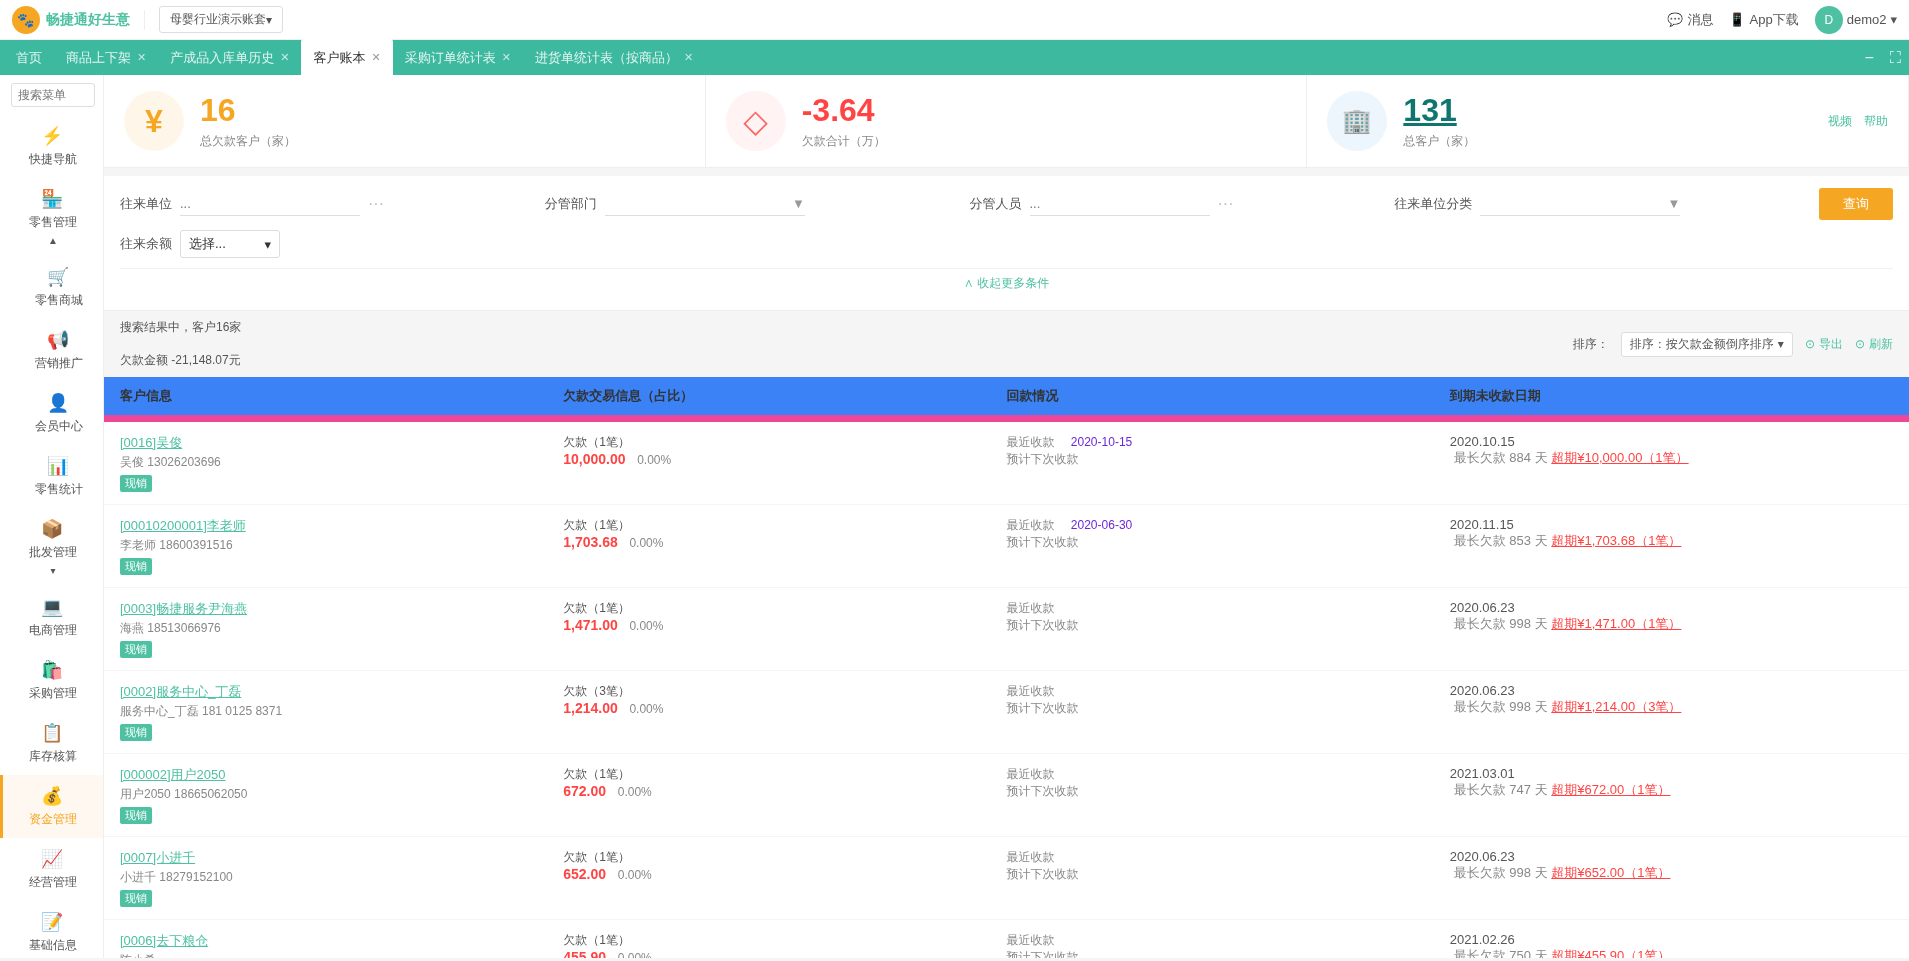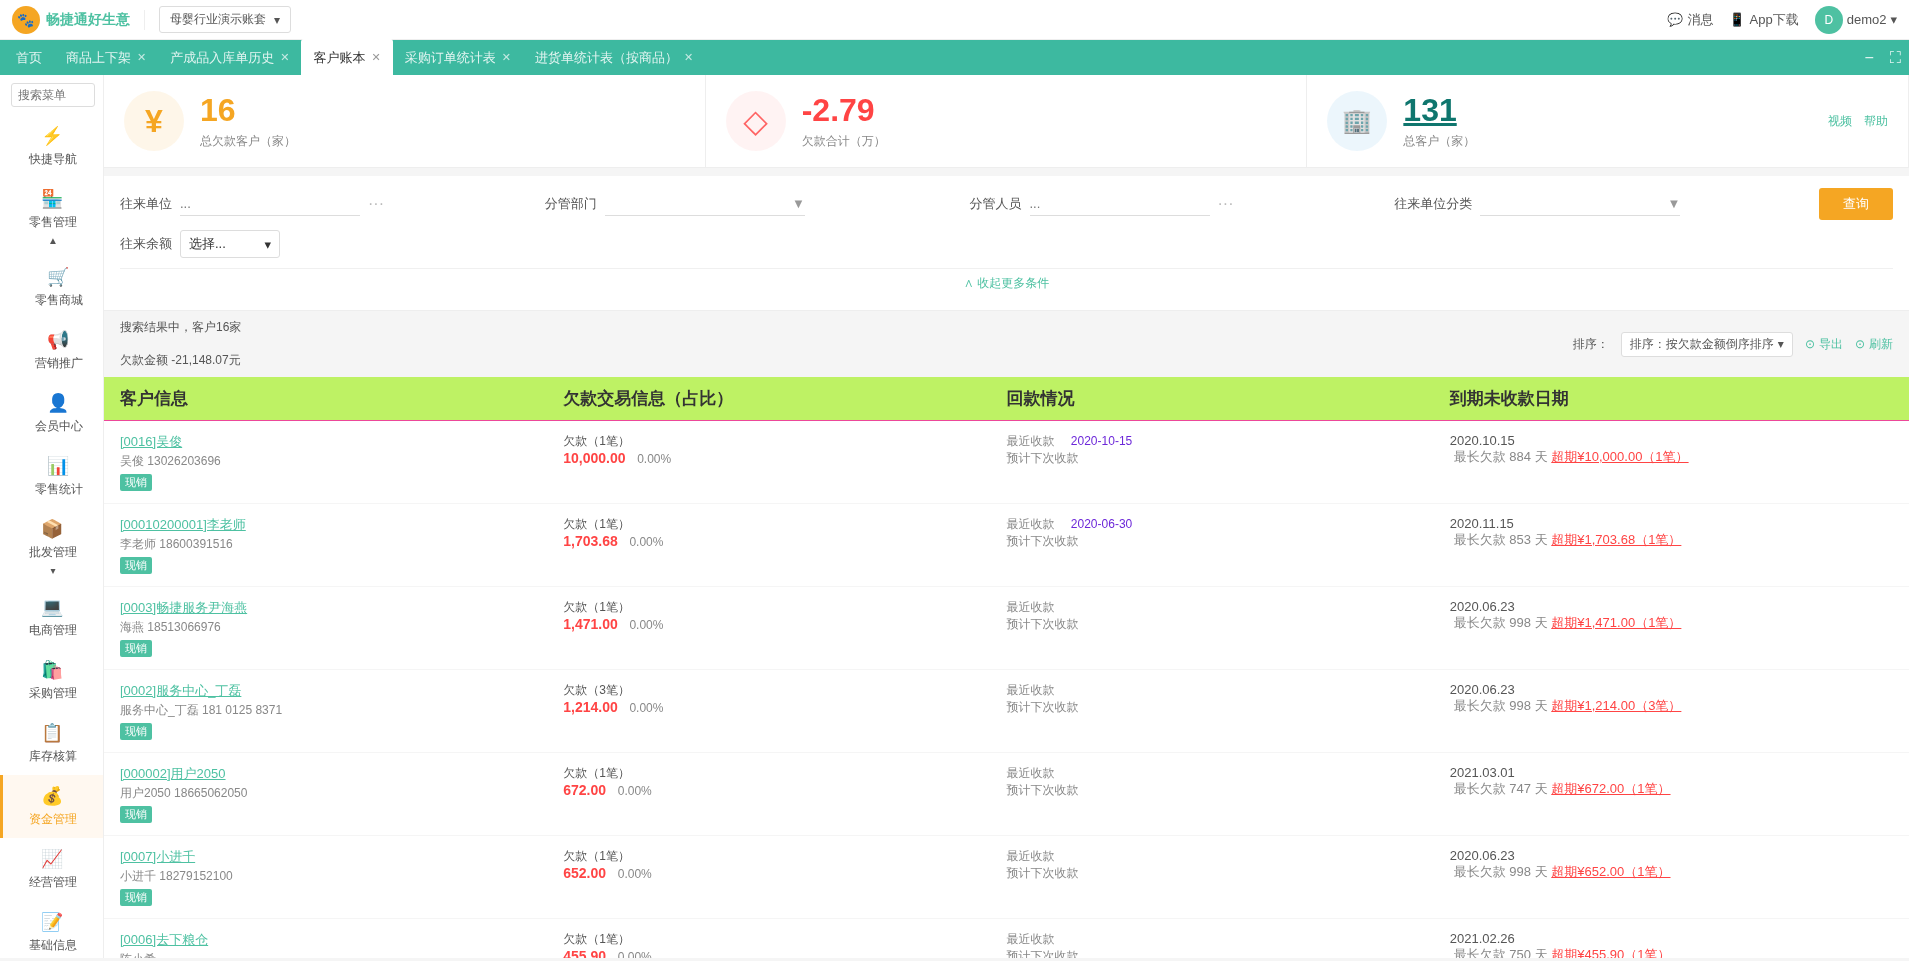--- a/index.html
+++ b/index.html
@@ -7,21 +7,21 @@
 
     
     .top-header {
       display: flex; align-items: center; justify-content: space-between;
       background: #fff; height: 40px; padding: 0 12px;
       border-bottom: 1px solid #eee;
     }
     .logo-area { display: flex; align-items: center; gap: 6px; }
     .logo-icon { width: 28px; height: 28px; background: #f5a623; border-radius: 50%; display: flex; align-items: center; justify-content: center; color: #fff; font-size: 14px; font-weight: bold; }
     .logo-text { color: #4ec1a2; font-size: 14px; font-weight: bold; }
-    .company-selector { display: flex; align-items: center; gap: 8px; padding: 4px 10px; border: 1px solid #ddd; border-radius: 3px; font-size: 12px; color: #555; cursor: pointer; }
+    .company-selector { display: flex; align-items: center; gap: 0; padding: 4px 10px; border: 1px solid #ddd; border-radius: 3px; font-size: 12px; color: #555; cursor: pointer; }
     .header-right { display: flex; align-items: center; gap: 16px; font-size: 13px; color: #555; }
     .header-right-item { display: flex; align-items: center; gap: 4px; cursor: pointer; }
     .avatar { width: 28px; height: 28px; background: #4ec1a2; border-radius: 50%; display: flex; align-items: center; justify-content: center; color: #fff; font-size: 12px; }
 
     
     .tab-bar {
       display: flex; align-items: center; background: #3db9a0; height: 35px; padding: 0 4px;
     }
     .tab { display: flex; align-items: center; padding: 0 12px; height: 38px; cursor: pointer; color: rgba(255,255,255,0.85); font-size: 13px; gap: 6px; white-space: nowrap; }
     .tab.home { background: transparent; }
@@ -71,21 +71,21 @@
 
     
     .results-bar { display: flex; align-items: center; justify-content: space-between; padding: 8px 16px; background: #f5f5f5; font-size: 12px; color: #555; }
     .results-bar-left { display: flex; gap: 16px; flex-direction: column; }
     .results-bar-right { display: flex; align-items: center; gap: 12px; }
     .sort-select { border: 1px solid #ddd; border-radius: 3px; padding: 3px 8px; font-size: 12px; display: flex; align-items: center; gap: 4px; cursor: pointer; background: #fff; }
     .action-btn { display: flex; align-items: center; gap: 4px; color: #4ec1a2; cursor: pointer; font-size: 12px; }
 
     
     .data-table-wrap { background: #fff; margin: 0; }
-    .table-header { display: grid; grid-template-columns: 2fr 2fr 2fr 2fr; padding: 10px 16px; background: #bef264; border-bottom: 1px solid #ec4899; font-size: 17px; color: #333; font-weight: bold; }
+    .table-header { display: grid; grid-template-columns: 2fr 2fr 2fr 2fr; padding: 10px 16px; background: #3b82f6; border-bottom: 7px solid #ec4899; font-size: 13px; color: #333; font-weight: bold; }
     .table-row { display: grid; grid-template-columns: 2fr 2fr 2fr 2fr; padding: 12px 16px; border-bottom: 1px solid #f5f5f5; background: #fff; }
     .customer-name { color: #4ec1a2; text-decoration: underline; cursor: pointer; font-size: 13px; }
     .customer-sub { color: #888; font-size: 12px; margin-top: 2px; }
     .tag { display: inline-block; background: #4ec1a2; color: #fff; border-radius: 2px; padding: 1px 5px; font-size: 11px; margin-top: 4px; }
     .amount-red { color: #ff4444; font-size: 14px; font-weight: bold; }
     .amount-pct { color: #888; font-size: 12px; margin-left: 8px; }
     .debt-info { font-size: 12px; color: #555; }
     .recover-info { font-size: 12px; color: #888; }
     .recover-label { color: #888; }
     .recover-date { color: #6d28d9; margin-left: 13px; text-align: right; }
@@ -227,21 +227,21 @@
       <div class="stat-card">
         <div class="stat-icon orange" style="font-size:32px;font-weight:bold;">¥</div>
         <div class="stat-info">
           <span class="stat-value">16</span>
           <span class="stat-label">总欠款客户（家）</span>
         </div>
       </div>
       <div class="stat-card">
         <div class="stat-icon pink" style="font-size:32px;">◇</div>
         <div class="stat-info">
-          <span class="stat-value negative">-2.79</span>
+          <span class="stat-value negative">-3.64</span>
           <span class="stat-label">欠款合计（万）</span>
         </div>
       </div>
       <div class="stat-card">
         <div class="stat-icon blue" style="font-size:24px;">🏢</div>
         <div class="stat-info">
           <span class="stat-value dark">131</span>
           <span class="stat-label">总客户（家）</span>
         </div>
         <div class="stat-card-right">

